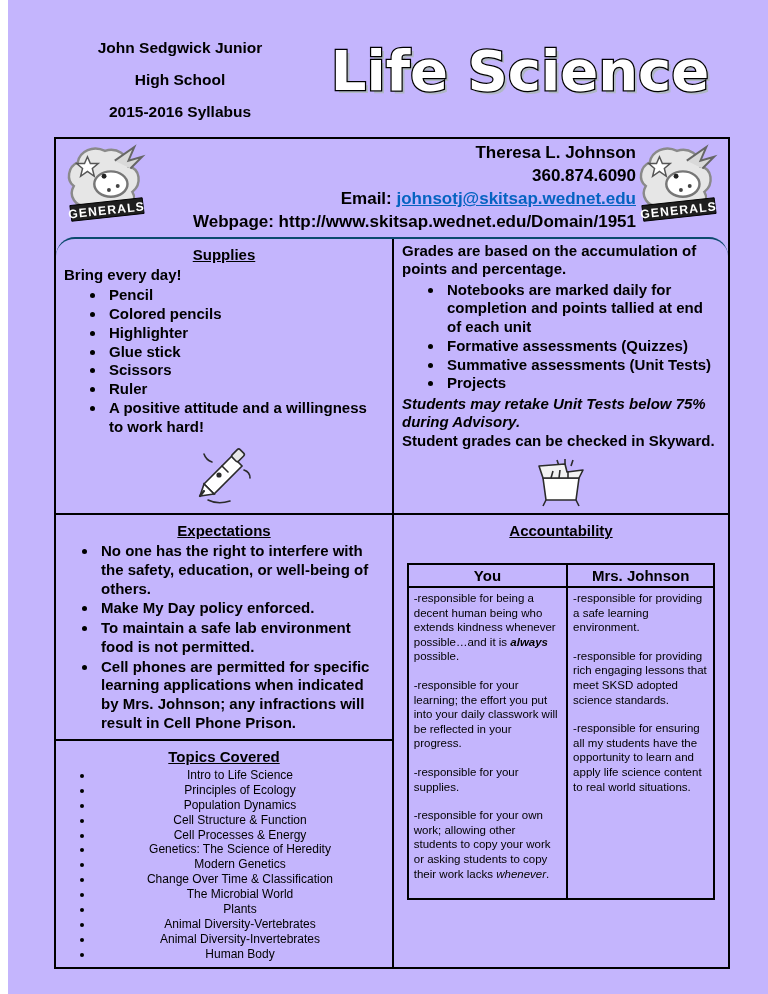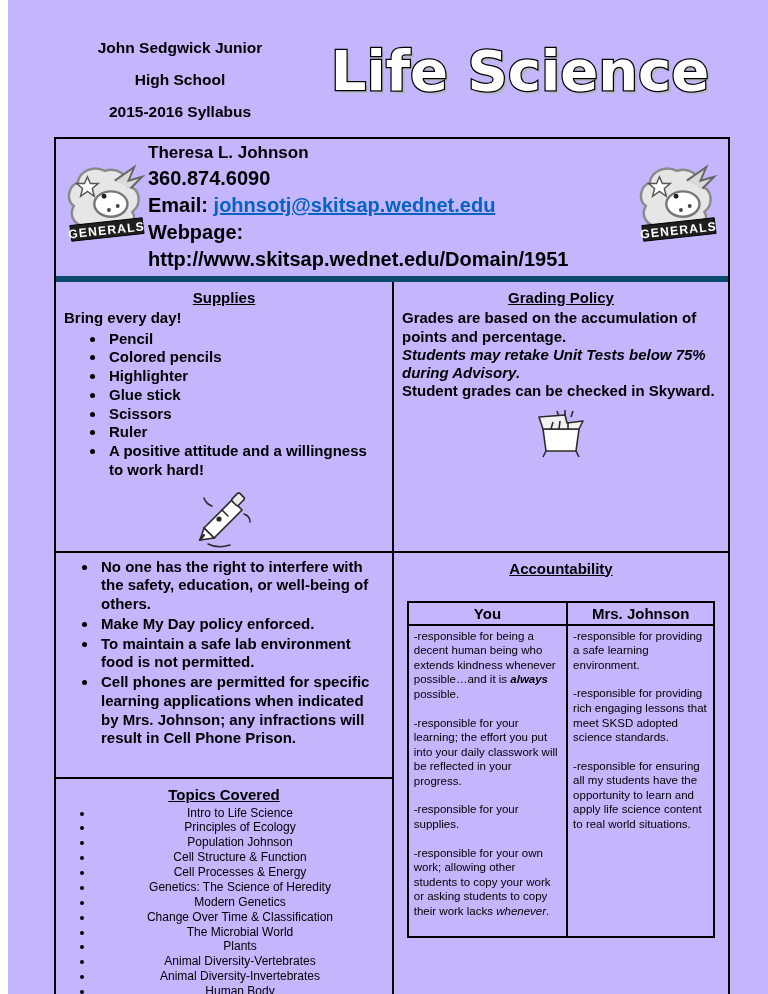--- a/index.html
+++ b/index.html
@@ -8,26 +8,26 @@
     width:768px; height:994px; background:#c4b5fd; overflow:hidden;
     font-family:"Liberation Sans", sans-serif; color:#000; position:relative;margin-left:8px;
   }
   .top-header { display:flex; align-items:flex-start; padding:30px 34px 0 68px; }
   .school-block { width:208px; text-align:center; font-weight:bold; font-size:15.5px; line-height:2.05; padding-top:2px; }
   .wordart-wrap { flex:1; display:flex; justify-content:center; padding-left:14px; }
 
   .doc-table { margin:10px 46px 0 46px; border:2px solid #000; }
   .contact-row { display:flex; align-items:center; min-height:88px; padding:3px 8px; }
   .mascot { width:84px; height:90px; flex:0 0 auto; }
-  .contact-center { flex:1; text-align:left; line-height:1.35; }
+  .contact-center { flex:1; text-align:right; line-height:1.35; }
   .contact-name { font-size:17px; font-weight:bold; }
-  .contact-line { font-size:20px; font-weight:bold; }
+  .contact-line { font-size:17px; font-weight:bold; }
   .email-link { color:#0563c1; font-weight:bold; }
 
-  .row2 { display:flex; border-top:6px solid #0c4a6e; min-height:264px; }
+  .row2 { display:flex; border-top:2px solid #0c4a6e; min-height:264px;border-radius:19px; }
   .row3 { display:flex; border-top:2px solid #000; min-height:433px; }
   .cell { padding:3px 8px; }
   .cell-left { width:338px; border-right:2px solid #000; }
   .cell-right { flex:1; }
   .left-col { width:338px; border-right:2px solid #000; display:flex; flex-direction:column; }
   .expectations-cell { min-height:224px; }
   .topics-cell { border-top:2px solid #000; flex:1; }
 
   .cell-heading { text-align:center; font-weight:bold; font-size:15px; margin:4px 0 3px; }
   .cell-heading span { text-decoration:underline; }
@@ -126,52 +126,58 @@
             <rect x="41" y="7" width="11" height="9" rx="2" fill="#e8e8e8" transform="rotate(-45 46 12)"></rect>
             <path d="M30,22 l6,6"></path>
             <circle cx="27" cy="31" r="1.8" fill="#2b2b2b"></circle>
             <path d="M16,56 q10,5 22,1"></path>
             <path d="M52,26 q6,2 6,8"></path>
             <path d="M20,18 q-6,-2 -8,-8"></path>
           </g>
         </svg>
       </div>
       <div class="cell cell-right">
-        <div class="cell-heading"><span>Grading Policy</span></div>
         <div class="b-text">Grades are based on the accumulation of points and percentage.</div>
+        <ul class="main-list">
+            <li>Notebooks are marked daily for completion and points tallied at end of each unit</li>
+            <li>Formative assessments (Quizzes)</li>
+            <li>Summative assessments (Unit Tests)</li>
+            <li>Projects</li>
+          </ul>
         <div class="b-text italic-note">Students may retake Unit Tests below 75% during Advisory.</div>
         <div class="b-text">Student grades can be checked in Skyward.</div>
         <svg class="doodle doodle-book" width="68" height="54" viewBox="0 0 68 54">
           <g fill="#fff" stroke="#2b2b2b" stroke-width="1.6" stroke-linejoin="round">
             <path d="M30,4 l2,6 M38,3 l0,6 M46,4 l-2,6" fill="none"></path>
             <path d="M16,22 L52,22 L49,44 L19,44 Z"></path>
             <path d="M16,22 L12,10 L38,8 L40,16 L56,14 L52,22 Z" fill="#f2f2f2"></path>
             <path d="M24,22 l2,-7 M32,22 l1,-8 M41,22 l0,-7" fill="none"></path>
             <path d="M19,44 l-3,6 M49,44 l3,6" fill="none"></path>
           </g>
         </svg>
       </div>
     </div>
 
     <div class="row3">
       <div class="left-col">
         <div class="cell expectations-cell">
+          <div class="cell-heading"><span>Expectations</span></div>
           <ul class="exp-list">
               <li>No one has the right to interfere with the safety, education, or well-being of others.</li>
               <li>Make My Day policy enforced.</li>
               <li>To maintain a safe lab environment food is not permitted.</li>
               <li>Cell phones are permitted for specific learning applications when indicated by Mrs. Johnson; any infractions will result in Cell Phone Prison.</li>
             </ul>
         </div>
         <div class="cell topics-cell">
           <div class="cell-heading"><span>Topics Covered</span></div>
           <ul class="topics-list">
               <li>Intro to Life Science</li>
               <li>Principles of Ecology</li>
-              <li>Population Johnson</li>
+              <li>Population Dynamics</li>
               <li>Cell Structure &amp; Function</li>
               <li>Cell Processes &amp; Energy</li>
               <li>Genetics: The Science of Heredity</li>
               <li>Modern Genetics</li>
               <li>Change Over Time &amp; Classification</li>
               <li>The Microbial World</li>
               <li>Plants</li>
               <li>Animal Diversity-Vertebrates</li>
               <li>Animal Diversity-Invertebrates</li>
               <li>Human Body</li>

